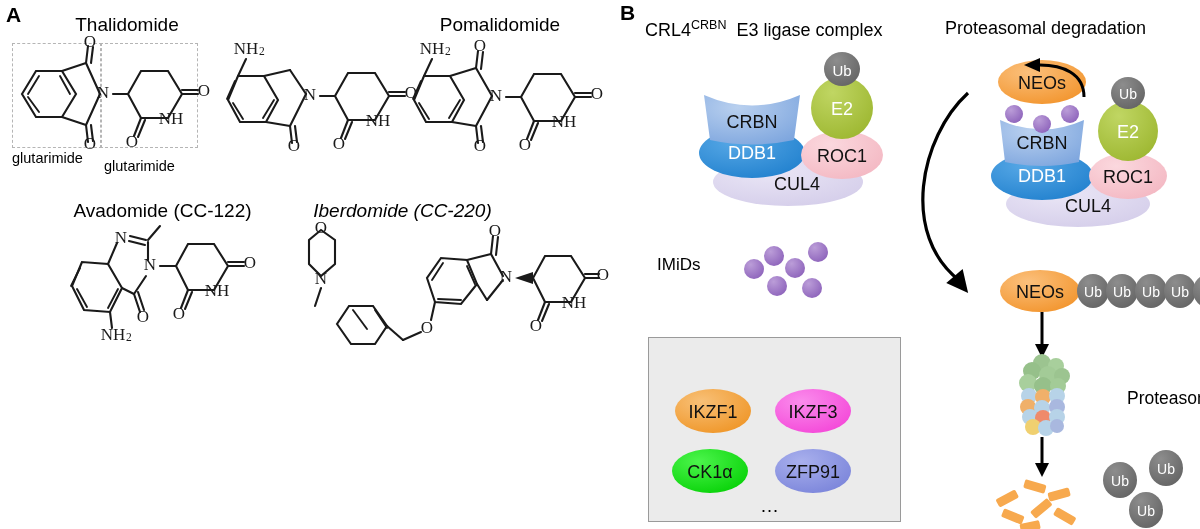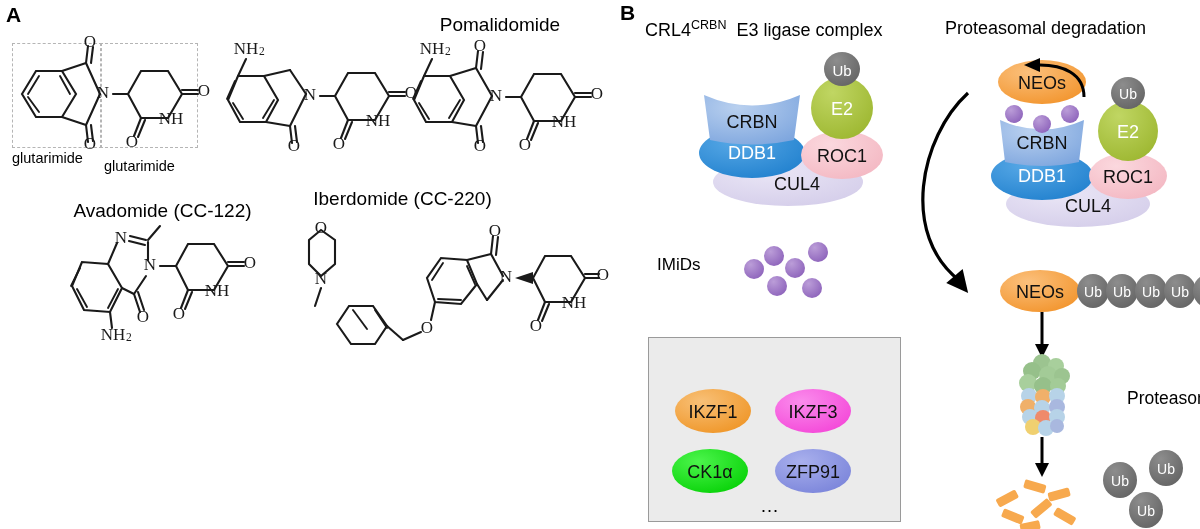--- a/index.html
+++ b/index.html
@@ -27,23 +27,24 @@
   .ellipsis{position:absolute;font-size:19px;letter-spacing:2px;}
   .ptitle{position:absolute;font-size:17.5px;white-space:nowrap;margin-left:34px;}
 </style>
 </head>
 <body>
 
 <div class="fig">
 
   <div class="panel-letter" style="left:6px;top:4px;">A</div>
 
+  <div class="mol-title" style="left:42px;top:14px;width:170px;">Thalidomide</div>
   <div class="mol-title" style="left:410px;top:14px;width:180px;">Pomalidomide</div>
   <div class="mol-title" style="left:60px;top:200px;width:205px;">Avadomide (CC-122)</div>
-  <div class="mol-title" style="left:295px;top:188px;width:215px;">Iberdomide (CC-220)</div>
+  <div class="mol-title" style="left:295px;top:200px;width:215px;font-style:italic;">Iberdomide (CC-220)</div>
 
   <div class="dashbox" style="left:12px;top:43px;width:90px;height:105px;"></div>
   <div class="dashbox" style="left:100px;top:43px;width:98px;height:105px;"></div>
   <div class="sub-label" style="left:12px;top:150px;">glutarimide</div>
   <div class="sub-label" style="left:104px;top:158px;">glutarimide</div>
 
   <svg class="molsvg" style="left:8px;top:40px;" width="200" height="112">
 
     <polygon points="14,54 28,31 54,31 68,54 54,77 28,77" class="bond"></polygon>
     <line x1="20" y1="54" x2="31" y2="36" class="bond-thin"></line>

